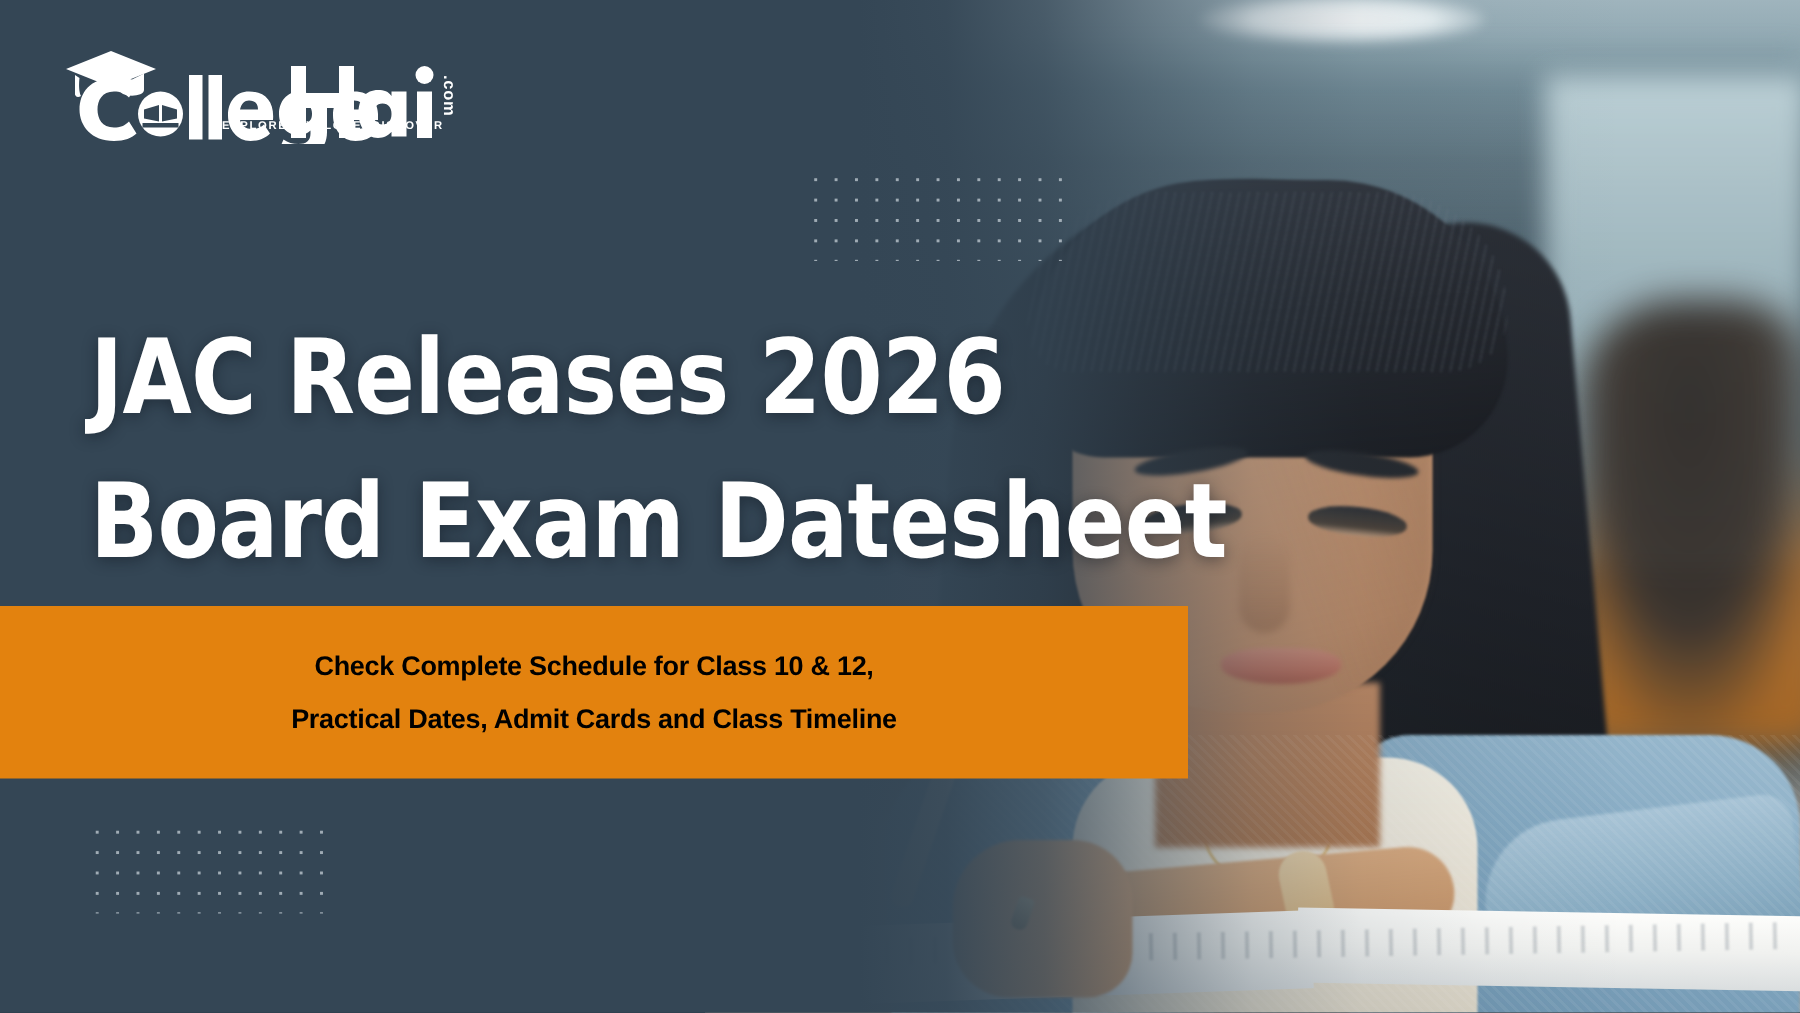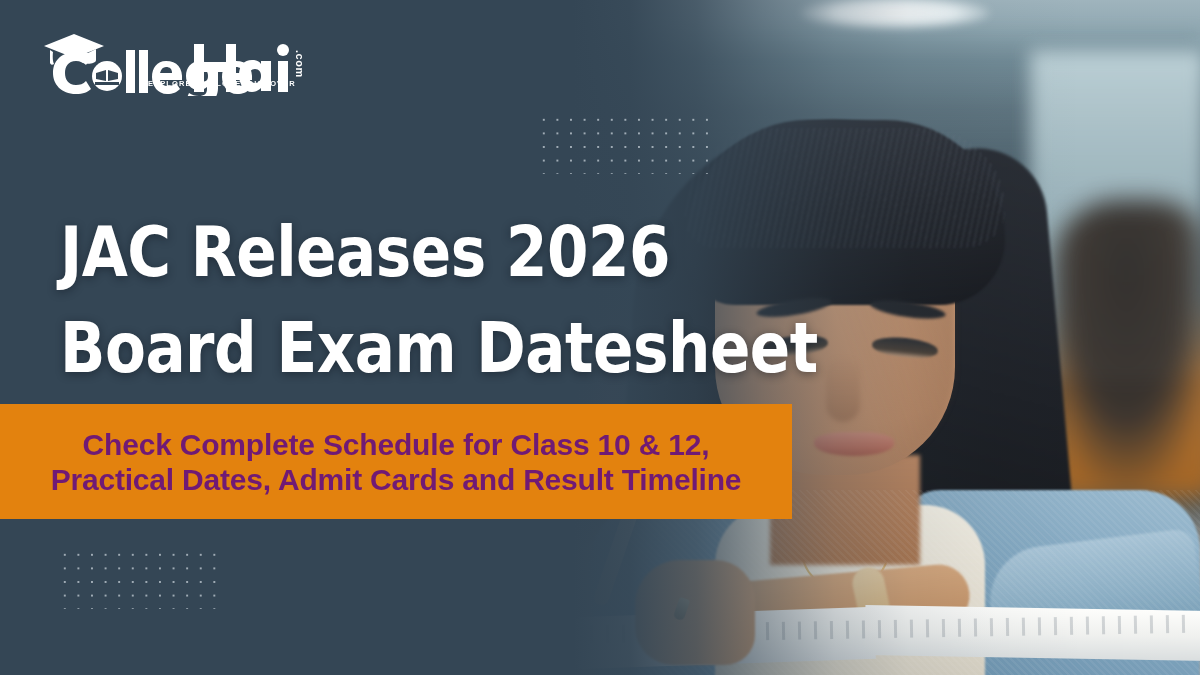--- a/index.html
+++ b/index.html
@@ -288,24 +288,24 @@
     position:absolute;
     left:0; top:404px;
     width:792px; height:115px;
     background:#E3820E;
     display:flex;
     flex-direction:column;
     align-items:center;
     justify-content:center;
   }
   #subtitle-band .sub-line {
-    color:#701a75;
+    color:#000000;
     font-family:"Liberation Sans", sans-serif;
     font-weight:700;
-    font-size:30px;
+    font-size:18px;
     line-height:35px;
     letter-spacing:-0.2px;
     white-space:nowrap;
     text-align:center;
   }
 </style>
 </head>
 <body>
 
 <div id="banner">
@@ -399,16 +399,16 @@
     <div style="position:absolute; left:108px; top:49px; color:#ffffff; font-family:'Liberation Sans',sans-serif; font-size:7.5px; font-weight:700; letter-spacing:1.1px; white-space:nowrap;">EXPLORE. EXPLORE. DISCOVER</div>
   </div>
 
   <h1 id="headline">
     <span class="hl-line">JAC Releases 2026</span>
     <span class="hl-line">Board Exam Datesheet</span>
   </h1>
 
   <div id="subtitle-band">
     <span class="sub-line">Check Complete Schedule for Class 10 &amp; 12,</span>
-    <span class="sub-line">Practical Dates, Admit Cards and Result Timeline</span>
+    <span class="sub-line">Practical Dates, Admit Cards and Class Timeline</span>
   </div>
 
 </div>
 
 </body></html>

